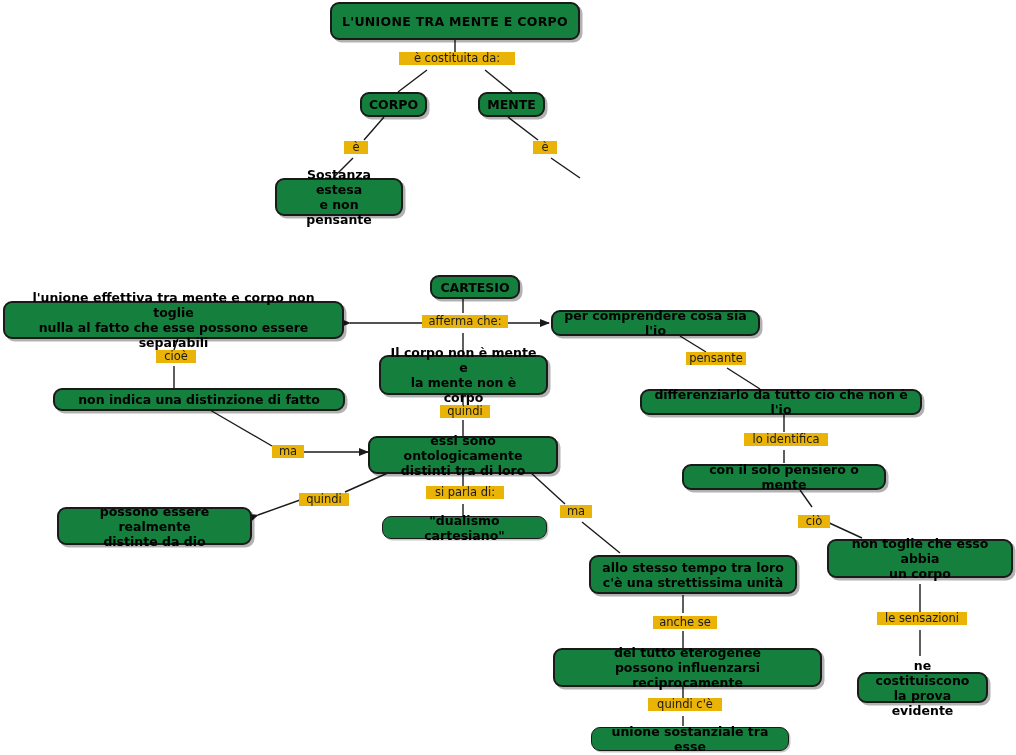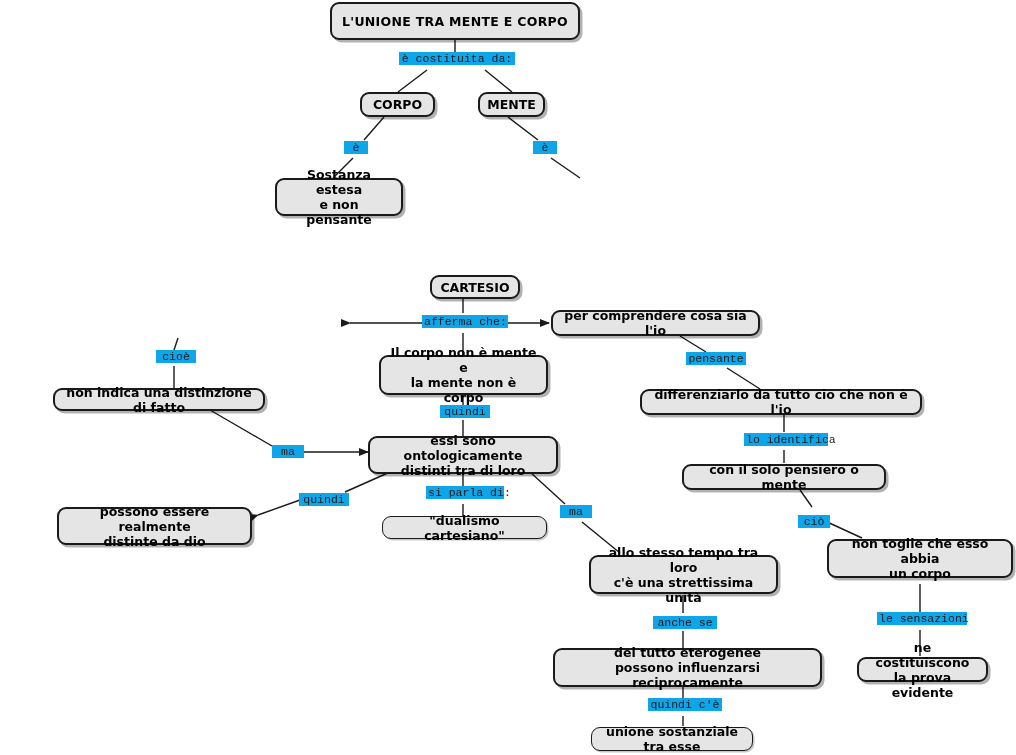--- a/index.html
+++ b/index.html
@@ -22,21 +22,21 @@
     position: absolute;
     left: 0;
     top: 0;
     width: 1016px;
     height: 755px;
     pointer-events: none;
   }
   .node {
     position: absolute;
     box-sizing: border-box;
-    background: #e5e5e5;
+    background: #15803d;
     border: 2px solid #1a1a1a;
     border-radius: 9px;
     color: #000000;
     font-weight: bold;
     font-size: 12.5px;
     line-height: 15px;
     text-align: center;
     display: flex;
     align-items: center;
     justify-content: center;
@@ -52,26 +52,25 @@
   .node.root {
     font-size: 12.5px;
     letter-spacing: 0.3px;
   }
   .link-label {
     position: absolute;
     font-weight: normal;
     font-size: 11.5px;
     line-height: 13px;
     color: #1a1a1a;
-    background: #0ea5e9;
+    background: #eab308;
     text-align: center;
     white-space: nowrap;
     padding: 0 2px;
     z-index: 3;
-    font-family: Liberation Mono, monospace;
   }
 </style>
 </head>
 <body>
 
 <div id="map">
 
   <svg id="edges" viewBox="0 0 1016 755" xmlns="http://www.w3.org/2000/svg">
     <defs>
       <marker id="arrow-l" markerWidth="10" markerHeight="10" refX="1" refY="4" orient="auto" markerUnits="userSpaceOnUse">
@@ -149,32 +148,34 @@
       <line x1="683" y1="631" x2="683" y2="648"></line>
 
       <line x1="683" y1="686" x2="683" y2="698"></line>
 
       <line x1="683" y1="716" x2="683" y2="726"></line>
     </g>
   </svg>
 
   <div class="node root" style="left:330px; top:2px; width:250px; height:38px;">L'UNIONE TRA MENTE E CORPO</div>
 
-  <div class="node" style="left:360px; top:92px; width:75px; height:25px;">CORPO</div>
+  <div class="node" style="left:360px; top:92px; width:67px; height:25px;">CORPO</div>
 
   <div class="node" style="left:478px; top:92px; width:67px; height:25px;">MENTE</div>
 
   <div class="node" style="left:275px; top:178px; width:128px; height:38px;">Sostanza estesa
 e non pensante</div>
 
 
   <div class="node" style="left:418px; top:275px; width:90px; height:24px;margin-left:12px;">CARTESIO</div>
 
-
-  <div class="node" style="left:53px; top:388px; width:212px; height:23px;">non indica una distinzione di fatto</div>
+  <div class="node" style="left:3px; top:301px; width:341px; height:38px;">l'unione effettiva tra mente e corpo non toglie
+nulla al fatto che esse possono essere separabili</div>
+
+  <div class="node" style="left:53px; top:388px; width:292px; height:23px;">non indica una distinzione di fatto</div>
 
   <div class="node" style="left:379px; top:355px; width:169px; height:40px;">Il corpo non è mente e
 la mente non è corpo</div>
 
   <div class="node" style="left:551px; top:310px; width:209px; height:26px;">per comprendere cosa sia l'io</div>
 
   <div class="node" style="left:640px; top:389px; width:282px; height:26px;">differenziarlo da tutto cio che non è l'io</div>
 
   <div class="node" style="left:682px; top:464px; width:204px; height:26px;">con il solo pensiero o mente</div>
 
@@ -182,30 +183,30 @@
 distinti tra di loro</div>
 
   <div class="node" style="left:57px; top:507px; width:195px; height:38px;">possono essere realmente
 distinte da dio</div>
 
   <div class="node thin" style="left:382px; top:516px; width:165px; height:23px;">"dualismo cartesiano"</div>
 
   <div class="node" style="left:827px; top:539px; width:186px; height:39px;">non toglie che esso abbia
 un corpo</div>
 
-  <div class="node" style="left:589px; top:555px; width:189px; height:39px;">allo stesso tempo tra loro
+  <div class="node" style="left:589px; top:555px; width:208px; height:39px;">allo stesso tempo tra loro
 c'è una strettissima unità</div>
 
-  <div class="node" style="left:857px; top:657px; width:131px; height:25px;">ne costituiscono
+  <div class="node" style="left:857px; top:672px; width:131px; height:31px;">ne costituiscono
 la prova evidente</div>
 
   <div class="node" style="left:553px; top:648px; width:269px; height:39px;">del tutto eterogenee
 possono influenzarsi reciprocamente</div>
 
-  <div class="node thin" style="left:591px; top:727px; width:162px; height:24px;">unione sostanziale tra esse</div>
+  <div class="node thin" style="left:591px; top:727px; width:198px; height:24px;">unione sostanziale tra esse</div>
 
   <div class="link-label" style="left:399px; top:52px; width:112px;">è costituita da:</div>
 
   <div class="link-label" style="left:344px; top:141px; width:20px;">è</div>
 
   <div class="link-label" style="left:533px; top:141px; width:20px;">è</div>
 
   <div class="link-label" style="left:422px; top:315px; width:82px;">afferma che:</div>
 
   <div class="link-label" style="left:156px; top:350px; width:36px;">cioè</div>

